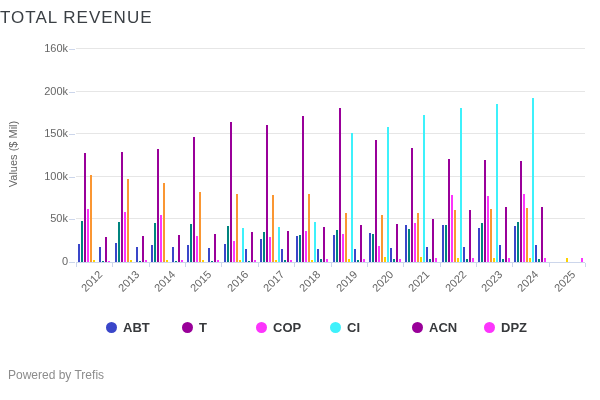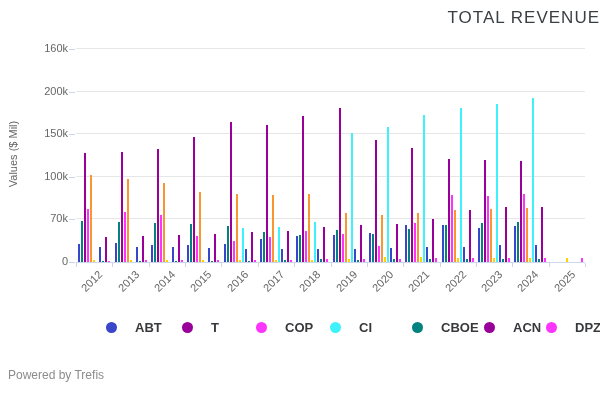--- a/index.html
+++ b/index.html
@@ -1,37 +1,37 @@
 <!DOCTYPE html>
 <html><head>
 <meta charset="utf-8">
 <style>
   html,body{margin:0;padding:0;background:#fff;}
   #stage{position:relative;width:600px;height:400px;background:#ffffff;overflow:hidden;
          font-family:"Liberation Sans","DejaVu Sans",sans-serif;}
-  .title{position:absolute;top:8px;left:0;width:600px;text-align:right;
+  .title{position:absolute;top:8px;left:0;width:600px;text-align:left;
          font-size:17px;font-weight:500;letter-spacing:1px;color:#3a3f44;}
   .y-axis-title{position:absolute;left:-42px;top:148px;width:110px;text-align:center;
          font-size:11px;color:#666;transform:rotate(-90deg);transform-origin:50% 50%;}
   #plot{position:absolute;left:76px;top:49px;width:509px;height:213px;
         border-bottom:1px solid #ccd6eb;}
   .gridline{position:absolute;left:0;width:509px;height:1px;background:#e6e6e6;}
   .ytick{position:absolute;left:69px;width:6px;height:1px;background:#ccd6eb;}
   .ylabel{position:absolute;left:24px;width:44px;text-align:right;
           font-size:11px;color:#666;line-height:13px;}
   .xtick{position:absolute;width:1px;height:4px;background:#ccd6eb;top:263px;}
   .xlabel{position:absolute;top:268px;width:56px;text-align:right;font-size:11px;color:#666;
           transform:rotate(-45deg);transform-origin:100% 0;}
   .bar{position:absolute;bottom:0;width:2px;}
   #legend{position:absolute;left:106px;top:319px;display:grid;
           grid-template-columns:76px 74px 74px 82px 72px 62px 46px;
           grid-auto-rows:17px;}
   .li{display:flex;align-items:center;gap:6px;cursor:pointer;}
   .dot{width:11px;height:11px;border-radius:50%;flex:0 0 11px;}
-  .lbl{font-size:13px;font-weight:bold;color:#37393c;margin-left:12px;}
+  .lbl{font-size:13px;font-weight:bold;color:#37393c;}
   .footer{position:absolute;left:8px;top:368px;font-size:12px;color:#8c8c8c;}
 </style>
 </head>
 <body>
 
 <div id="stage">
   <div class="title">TOTAL REVENUE</div>
   <div class="y-axis-title">Values ($ Mil)</div>
   <div id="plot">
       <div class="gridline" style="bottom: 42.6px;"></div>
@@ -177,21 +177,21 @@
       <div class="bar" title="DPZ 2020: 4.1k" style="left: 323.036px; height: 3px; background: rgb(252, 53, 252);"></div>
       <div class="bar" title="DPZ 2021: 4.4k" style="left: 359.393px; height: 4px; background: rgb(252, 53, 252);"></div>
       <div class="bar" title="DPZ 2022: 4.5k" style="left: 395.75px; height: 4px; background: rgb(252, 53, 252);"></div>
       <div class="bar" title="DPZ 2023: 4.5k" style="left: 432.107px; height: 4px; background: rgb(252, 53, 252);"></div>
       <div class="bar" title="DPZ 2024: 4.7k" style="left: 468.464px; height: 4px; background: rgb(252, 53, 252);"></div>
       <div class="bar" title="DPZ 2025: 4.5k" style="left: 504.821px; height: 4px; background: rgb(252, 53, 252);"></div>
     </div>
   <div id="decor">
       <div class="ylabel" style="top: 255px;">0</div>
       <div class="ytick" style="top: 262px;"></div>
-      <div class="ylabel" style="top: 212.4px;">70k</div>
+      <div class="ylabel" style="top: 212.4px;">50k</div>
       <div class="ytick" style="top: 219.4px;"></div>
       <div class="ylabel" style="top: 169.8px;">100k</div>
       <div class="ytick" style="top: 176.8px;"></div>
       <div class="ylabel" style="top: 127.2px;">150k</div>
       <div class="ytick" style="top: 134.2px;"></div>
       <div class="ylabel" style="top: 84.6px;">200k</div>
       <div class="ytick" style="top: 91.6px;"></div>
       <div class="ylabel" style="top: 42px;">160k</div>
       <div class="ytick" style="top: 49px;"></div>
       <div class="xlabel" style="left: 40.1786px;">2012</div>
@@ -235,24 +235,20 @@
       </span>
       <span class="li">
         <span class="dot" style="background: rgb(252, 53, 252);"></span>
         <span class="lbl">COP</span>
       </span>
       <span class="li">
         <span class="dot" style="background: rgb(62, 241, 251);"></span>
         <span class="lbl">CI</span>
       </span>
       <span class="li">
-        <span class="dot" style="background: rgb(0, 131, 126);"></span>
-        <span class="lbl">CBOE</span>
-      </span>
-      <span class="li">
         <span class="dot" style="background: rgb(153, 0, 153);"></span>
         <span class="lbl">ACN</span>
       </span>
       <span class="li">
         <span class="dot" style="background: rgb(252, 53, 252);"></span>
         <span class="lbl">DPZ</span>
       </span>
     </div>
   <div class="footer">Powered by Trefis</div>
 </div>

